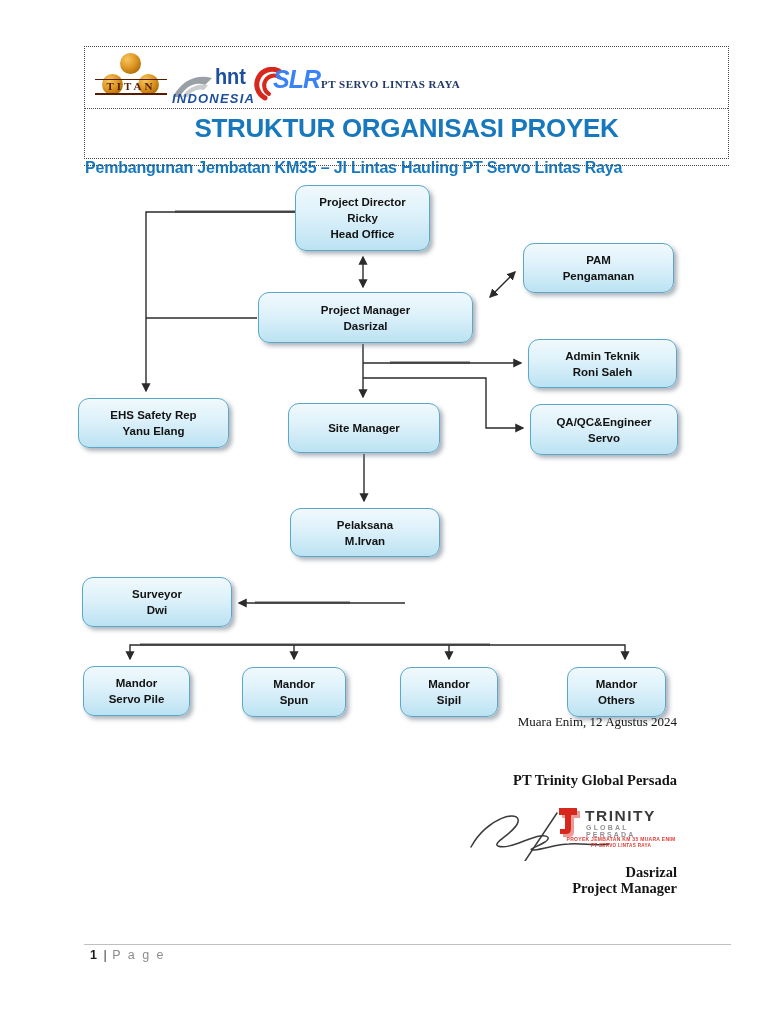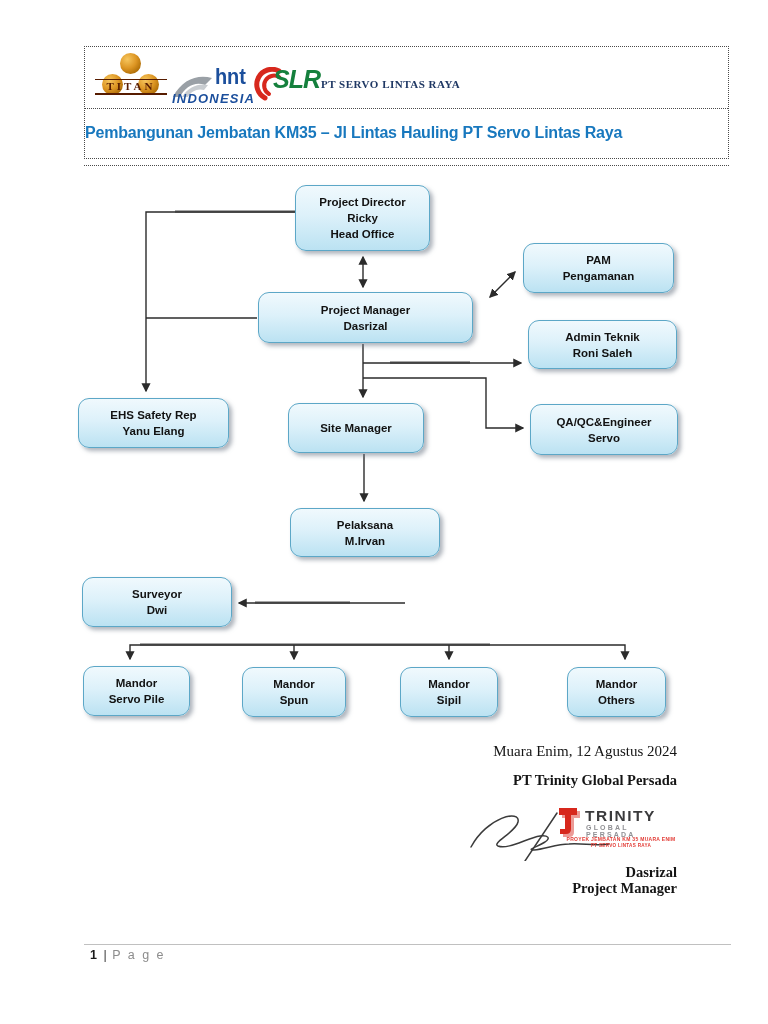--- a/index.html
+++ b/index.html
@@ -42,21 +42,21 @@
     transform:scaleY(1.08);
   }
   .hnt-sub{
     position:absolute;left:0;bottom:-3px;width:100%;
     font-style:italic;font-weight:700;font-size:13px;color:#1c4f9c;letter-spacing:1.2px;
   }
   
   .slr{position:absolute;left:162px;top:20px;width:72px;height:34px;}
   .slr-text{
     position:absolute;left:26px;top:-2px;
-    font-weight:700;font-style:italic;font-size:25px;color:#15803d;letter-spacing:-1px;
+    font-weight:700;font-style:italic;font-size:25px;color:#3b82f6;letter-spacing:-1px;
   }
   .slr-company{
     position:absolute;left:236px;top:31px;
     font-family:"Liberation Serif",serif;font-weight:700;font-size:11px;color:#1f3864;
     letter-spacing:0.5px;
   }
   .doc-title{
     margin-top:4px;text-align:center;
     font-weight:700;font-size:26px;color:#1878be;letter-spacing:-0.3px;
   }
@@ -70,21 +70,21 @@
     position:absolute;box-sizing:border-box;
     border:1.5px solid #5ca7c7;border-radius:11px;
     background:linear-gradient(180deg,#f0f9fd 0%,#ddf1fa 45%,#bbe2f2 100%);
     box-shadow:3px 3px 4px rgba(110,120,135,0.55);
     display:flex;flex-direction:column;align-items:center;justify-content:center;
     font-weight:700;font-size:11.5px;line-height:16px;color:#121212;text-align:center;
   }
   
   .sig-text{position:absolute;right:91px;text-align:right;
     font-family:"Liberation Serif",serif;color:#141414;}
-  .place-date{top:743px;font-size:15px;}
+  .place-date{top:714px;font-size:13px;}
   .company{top:772px;font-size:14.5px;font-weight:700;}
   .signer{top:865px;font-size:14.5px;font-weight:700;line-height:15.5px;}
   .stamp-wrap{position:absolute;left:467px;top:803px;width:212px;height:60px;}
   .sig-squiggle{position:absolute;left:0;top:6px;}
   .t-logo{position:absolute;left:90px;top:3px;}
   .stamp-brand{position:absolute;left:118px;top:4px;
     font-weight:700;font-size:15.5px;color:#3a3a3c;letter-spacing:1.5px;}
   .stamp-sub{position:absolute;left:119px;top:21px;
     font-weight:700;font-size:7px;color:#909094;letter-spacing:2.2px;}
   .stamp-red1{position:absolute;left:95px;top:33px;width:118px;text-align:center;
@@ -121,20 +121,21 @@
       </div>
       <div class="slr">
         <svg width="40" height="34" viewBox="0 0 40 34">
           <path d="M18,31 A14,14 0 1 1 32,4" fill="none" stroke="#d7281d" stroke-width="5" stroke-linecap="round"></path>
           <path d="M22,27 A9,9 0 1 1 32,10" fill="none" stroke="#d7281d" stroke-width="4" stroke-linecap="round"></path>
         </svg>
         <span class="slr-text">SLR</span>
       </div>
       <div class="slr-company">PT SERVO LINTAS RAYA</div>
     </div>
+    <div class="doc-title">STRUKTUR ORGANISASI PROYEK</div>
     <div class="doc-subtitle">Pembangunan Jembatan KM35 – Jl Lintas Hauling PT Servo Lintas Raya</div>
   </div>
   <div class="header-underline"></div>
 
   <svg class="connectors" width="768" height="1024" viewBox="0 0 768 1024">
     <defs>
       <marker id="arr" viewBox="0 0 10 10" refX="8.5" refY="5" markerWidth="6.5" markerHeight="6.5" orient="auto-start-reverse">
         <path d="M0,0 L10,5 L0,10 z" fill="#2b2b2b"></path>
       </marker>
     </defs>
@@ -176,29 +177,29 @@
     <span>Head Office</span>
   </div>
   <div class="node" style="left:523px;top:243px;width:151px;height:50px">
     <span>PAM</span>
     <span>Pengamanan</span>
   </div>
   <div class="node" style="left:258px;top:292px;width:215px;height:51px">
     <span>Project Manager</span>
     <span>Dasrizal</span>
   </div>
-  <div class="node" style="left:528px;top:320px;width:149px;height:49px">
+  <div class="node" style="left:528px;top:339px;width:149px;height:49px">
     <span>Admin Teknik</span>
     <span>Roni Saleh</span>
   </div>
   <div class="node" style="left:78px;top:398px;width:151px;height:50px">
     <span>EHS Safety Rep</span>
     <span>Yanu Elang</span>
   </div>
-  <div class="node" style="left:288px;top:403px;width:136px;height:50px">
+  <div class="node" style="left:288px;top:403px;width:152px;height:50px">
     <span>Site Manager</span>
   </div>
   <div class="node" style="left:530px;top:404px;width:148px;height:51px">
     <span>QA/QC&amp;Engineer</span>
     <span>Servo</span>
   </div>
   <div class="node" style="left:290px;top:508px;width:150px;height:49px">
     <span>Pelaksana</span>
     <span>M.Irvan</span>
   </div>

